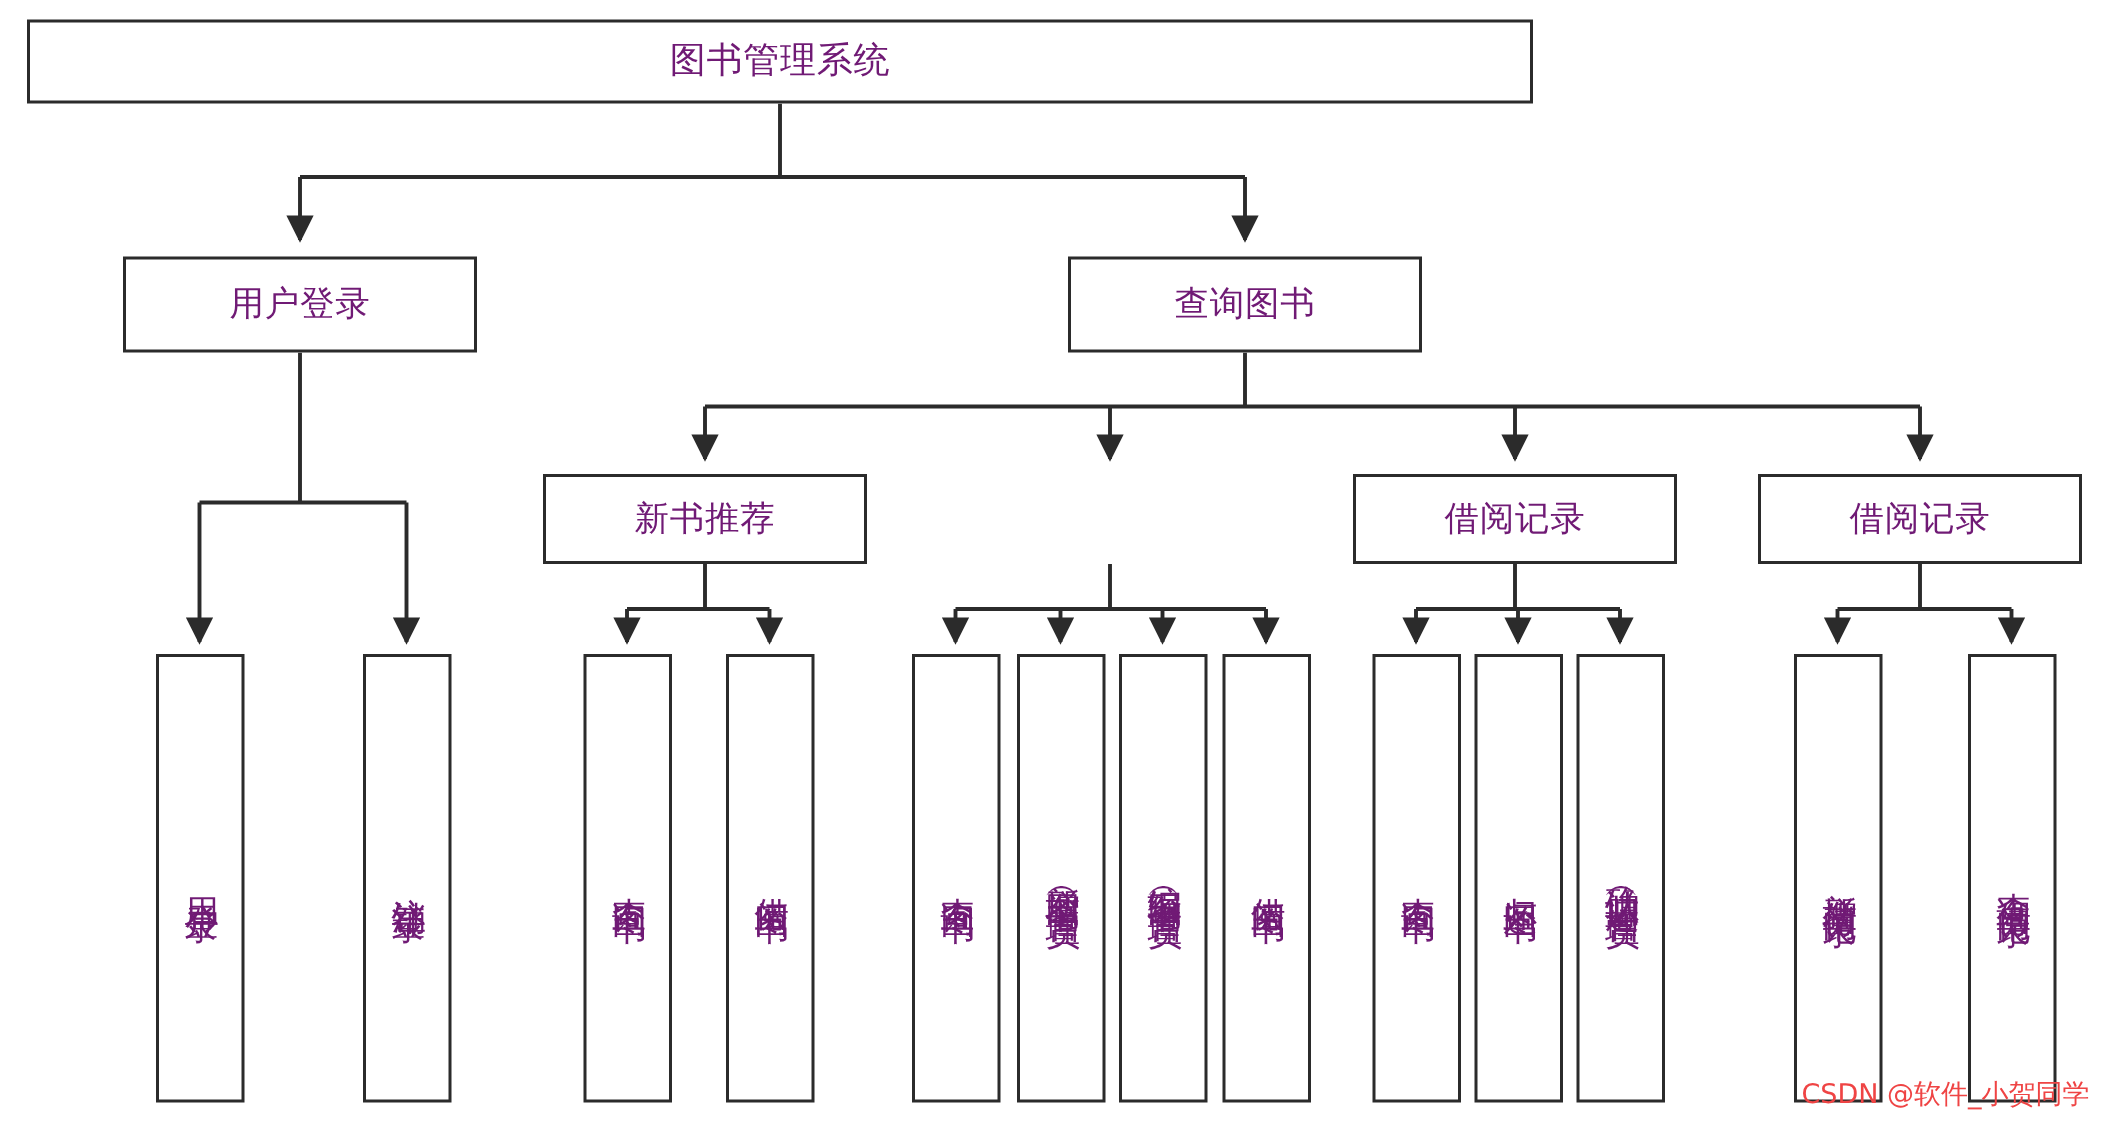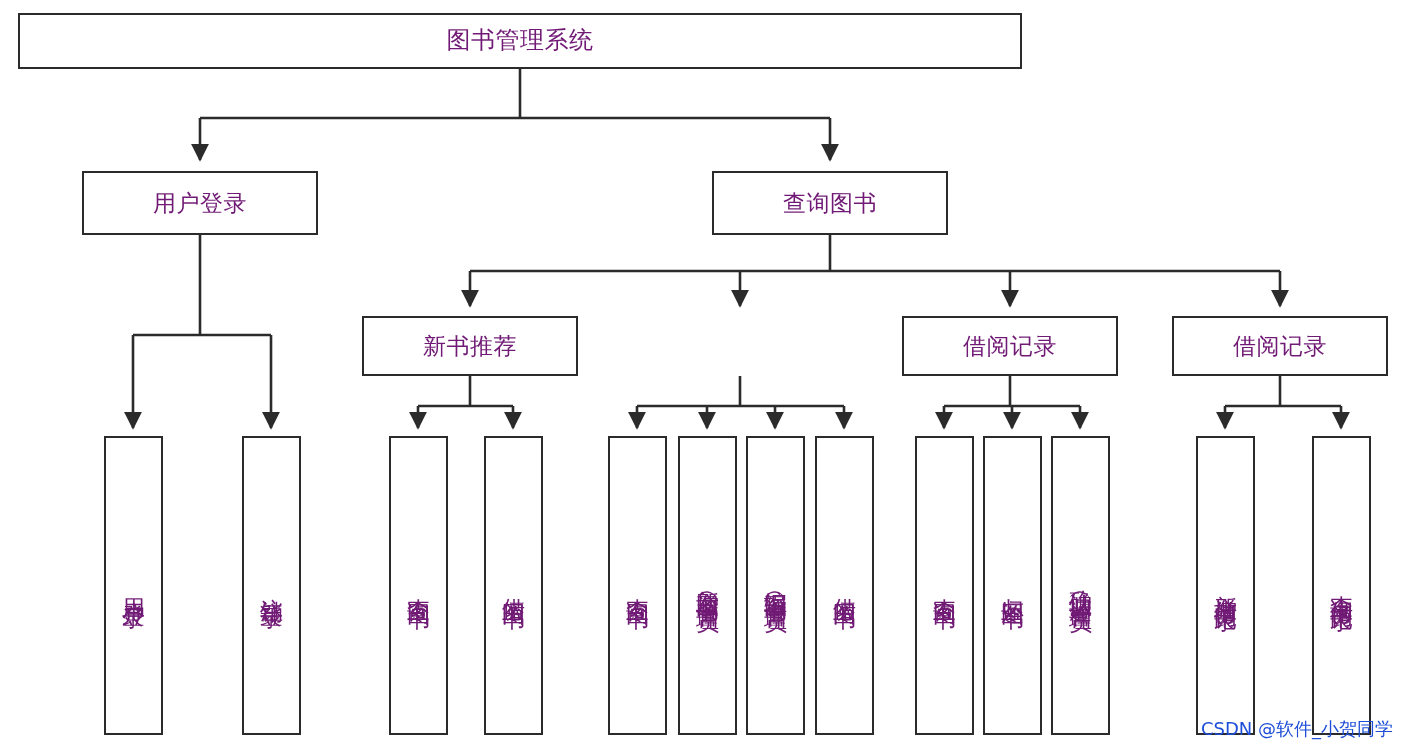--- a/index.html
+++ b/index.html
@@ -58,21 +58,21 @@
     text-orientation: upright;
     font-size: 23px;
     letter-spacing: 3px;
     line-height: 1;
   }
   #watermark {
     position: absolute;
     right: 12px;
     bottom: 6px;
     font-size: 18px;
-    color: #1d4ed8;
+    color: #ef4444;
     z-index: 5;
     white-space: nowrap;
     font-family: "DejaVu Sans", "Liberation Sans", sans-serif;
   }
 </style>
 </head>
 <body>
 
 <div id="canvas">
 

